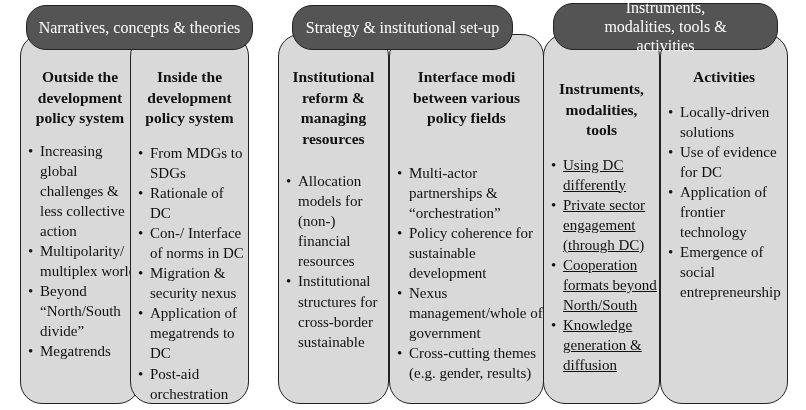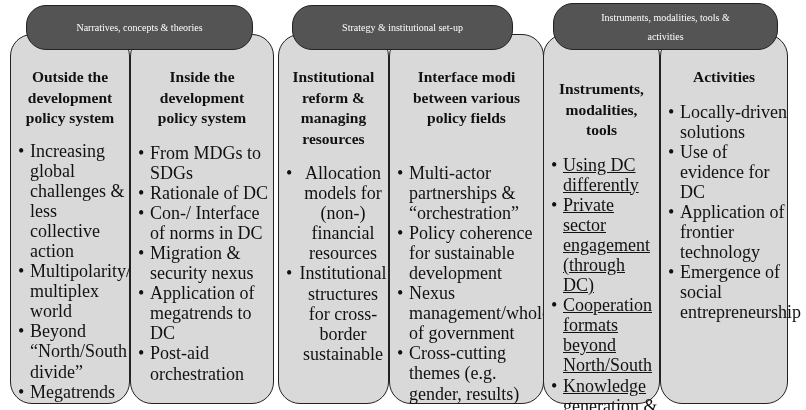--- a/index.html
+++ b/index.html
@@ -2,55 +2,55 @@
 <html><head>
 <meta charset="utf-8">
 <style>
   html, body { margin:0; padding:0; background:#ffffff; }
   body { width:806px; height:410px; position:relative; overflow:hidden;
          font-family:"Liberation Serif","DejaVu Serif",serif; color:#111; }
   .col { position:absolute; background:#d9d9d9; border:1.5px solid #222;
          border-radius:22px; box-sizing:border-box; padding:0; }
   .col .head { font-weight:bold; font-size:15.5px; line-height:20.5px;
                text-align:center; margin-top:26px; }
-  .col ul { list-style:none; margin:18px 0 0 0; padding:0 0 0 7px; font-size:18px; line-height:20.1px; }
+  .col ul { list-style:none; margin:18px 0 0 0; padding:0 0 0 7px; font-size:15px; line-height:20.1px; }
   .col li { position:relative; padding-left:12px; }
   .col li::before { content:"\2022"; position:absolute; left:0; top:0; }
   .pill { position:absolute; background:#545454; color:#ffffff; border:1.5px solid #222;
-          border-radius:20px; box-sizing:border-box; font-size:10px; text-align:center;
+          border-radius:20px; box-sizing:border-box; font-size:16px; text-align:center;
           display:flex; align-items:center; justify-content:center; line-height:19px; z-index:2; }
 </style>
 </head>
 <body>
 
-<div class="col" style="left:10px; top:34px; width:120px; height:370px;">
+<div class="col" style="left:20px; top:34px; width:120px; height:370px;">
   <div class="head" style="margin-top:32px; padding:0 6px;">Outside the development policy system</div>
   <ul style="margin-top:12px;">
     <li>Increasing global challenges &amp; less collective action</li>
     <li>Multipolarity/ multiplex world</li>
     <li>Beyond “North/South divide”</li>
     <li>Megatrends</li>
   </ul>
 </div>
-<div class="col" style="left:130px; top:34px; width:144px; height:370px;">
+<div class="col" style="left:130px; top:34px; width:119px; height:370px;">
   <div class="head" style="margin-top:32px; padding:0 8px;">Inside the development policy system</div>
   <ul style="margin-top:14px;">
     <li>From MDGs to SDGs</li>
     <li>Rationale of DC</li>
     <li>Con-/ Interface of norms in DC</li>
     <li>Migration &amp; security nexus</li>
     <li>Application of megatrends to DC</li>
     <li>Post-aid orchestration</li>
   </ul>
 </div>
 <div class="pill" style="left:26px; top:5px; width:227px; height:45px;">Narratives, concepts &amp; theories</div>
 
 <div class="col" style="left:278px; top:34px; width:111px; height:370px;">
   <div class="head" style="margin-top:32px; padding:0 4px;">Institutional reform &amp; managing resources</div>
-  <ul style="margin-top:14px;text-align:center;">
+  <ul style="margin-top:22px;">
     <li>Allocation models for (non-) financial resources</li>
     <li>Institutional structures for cross-border sustainable</li>
   </ul>
 </div>
 <div class="col" style="left:389px; top:34px; width:155px; height:370px;">
   <div class="head" style="margin-top:32px; padding:0 8px;">Interface modi between various policy fields</div>
   <ul style="margin-top:34px;">
     <li>Multi-actor partnerships &amp; “orchestration”</li>
     <li>Policy coherence for sustainable development</li>
     <li>Nexus management/whole of government</li>

